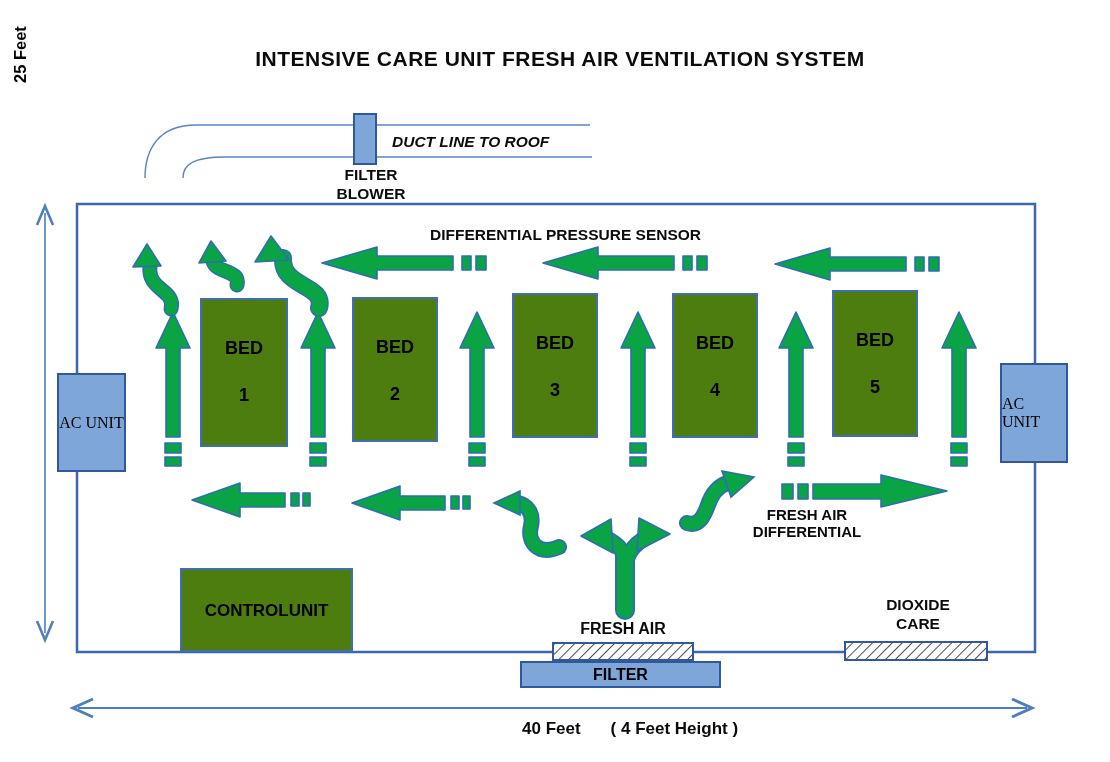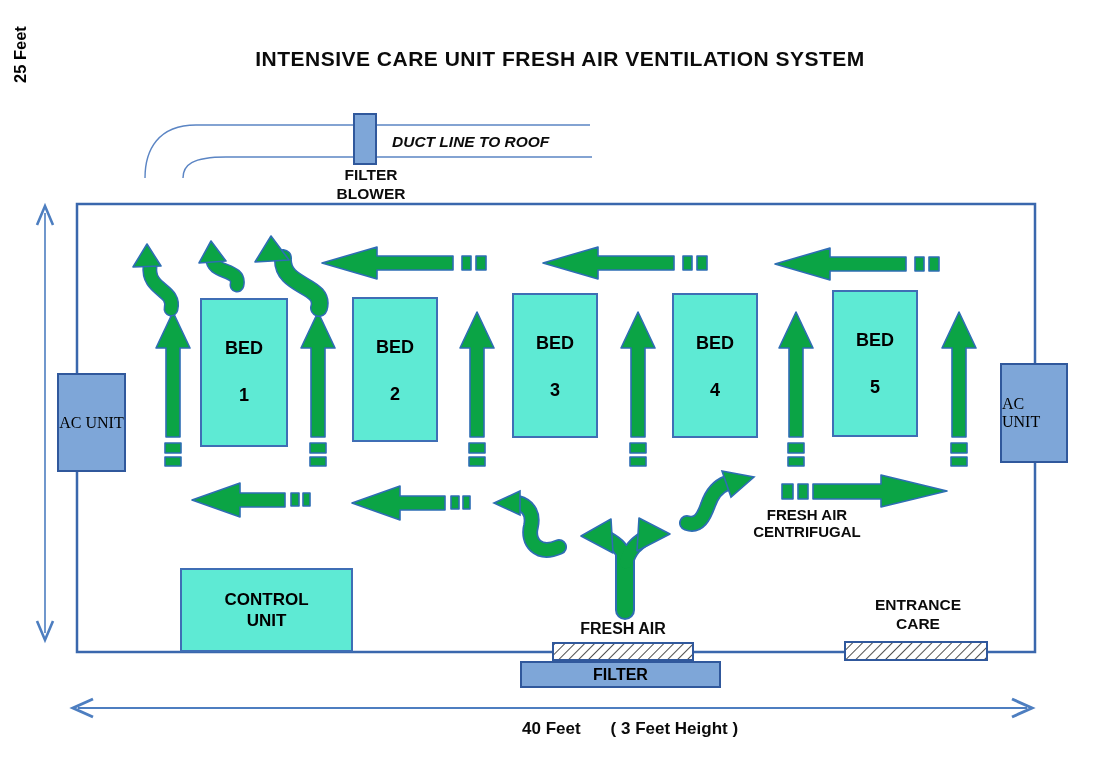--- a/index.html
+++ b/index.html
@@ -22,30 +22,30 @@
   .feet25{left:18px;top:385px;width:40px;height:110px;z-index:3;font-weight:bold;font-size:16.5px;
           writing-mode:vertical-rl;transform:rotate(180deg);text-align:center;line-height:40px;}
   .bluebox{position:absolute;z-index:2;background:#7ea6d8;border:2.5px solid #30589c;
            box-sizing:border-box;display:flex;flex-direction:column;align-items:center;justify-content:center;}
   .blower{left:122px;top:177px;width:168px;height:61px;font-weight:bold;font-size:16.5px;line-height:20px;text-align:center;}
   .fblock{left:353px;top:113px;width:24px;height:52px;border-width:2px;}
   .acunit{font-family:Liberation Serif, serif;font-size:16px;color:#000000;}
   .ac-left{left:57px;top:373px;width:69px;height:99px;border-width:2px;}
   .ac-right{left:1000px;top:363px;width:68px;height:100px;border-width:2px;}
   .filterbox{left:520px;top:661px;width:201px;height:27px;font-weight:bold;font-size:16px;}
-  .whitebox{position:absolute;z-index:2;background:#5eead4;border:2px solid #3f6eb5;box-sizing:border-box;}
+  .whitebox{position:absolute;z-index:2;background:#4d7c0f;border:2px solid #3f6eb5;box-sizing:border-box;}
   .bed{display:flex;flex-direction:column;align-items:center;font-weight:bold;}
   .bed .bed-word{margin-top:38px;font-size:18px;}
   .bed .bed-num{margin-top:26px;font-size:18px;}
   .bed1{left:200px;top:298px;width:88px;height:149px;}
   .bed2{left:352px;top:297px;width:86px;height:145px;}
   .bed3{left:512px;top:293px;width:86px;height:145px;}
   .bed4{left:672px;top:293px;width:86px;height:145px;}
   .bed5{left:832px;top:290px;width:86px;height:147px;}
-  .ctrl{left:180px;top:568px;width:173px;height:84px;display:flex;flex-direction:column;
+  .ctrl{left:180px;top:568px;width:173px;height:84px;display:flex;flex-direction:row;
         align-items:center;justify-content:center;font-weight:bold;font-size:17px;line-height:21px;text-align:right;}
 </style>
 </head>
 <body>
 
 <div class="stage">
 
   <svg class="layer" width="1110" height="762" viewBox="0 0 1110 762">
     <defs>
       <pattern id="hatch" width="7" height="7" patternTransform="rotate(45)" patternUnits="userSpaceOnUse">
@@ -171,20 +171,21 @@
 
   <div class="lbl duct-lbl">DUCT LINE TO ROOF</div>
 
   <div class="bluebox fblock"></div>
   <div class="lbl fb-lbl">
     <div>FILTER</div>
     <div>BLOWER</div>
   </div>
 
 
+  <div class="lbl dps-lbl">DIFFERENTIAL PRESSURE SENSOR</div>
 
   <div class="whitebox bed bed1">
     <span class="bed-word">BED</span>
     <span class="bed-num">1</span>
   </div>
   <div class="whitebox bed bed2">
     <span class="bed-word">BED</span>
     <span class="bed-num">2</span>
   </div>
   <div class="whitebox bed bed3">
@@ -208,27 +209,27 @@
     <div>CONTROL</div>
     <div>UNIT</div>
   </div>
 
   <div class="lbl fa-lbl">FRESH AIR</div>
 
   <div class="bluebox filterbox">FILTER</div>
 
   <div class="lbl fac-lbl">
     <div>FRESH AIR</div>
-    <div>CENTRIFUGAL</div>
+    <div>DIFFERENTIAL</div>
   </div>
 
   <div class="lbl ed-lbl">
-    <div>ENTRANCE</div>
+    <div>DIOXIDE</div>
     <div>CARE</div>
   </div>
 
   <div class="lbl dim-lbl">
-    <span>40 Feet</span><span class="gap"></span><span>( 3 Feet Height )</span>
+    <span>40 Feet</span><span class="gap"></span><span>( 4 Feet Height )</span>
   </div>
 
   <div class="feet25">25 Feet</div>
 
 </div>
 
 </body></html>

